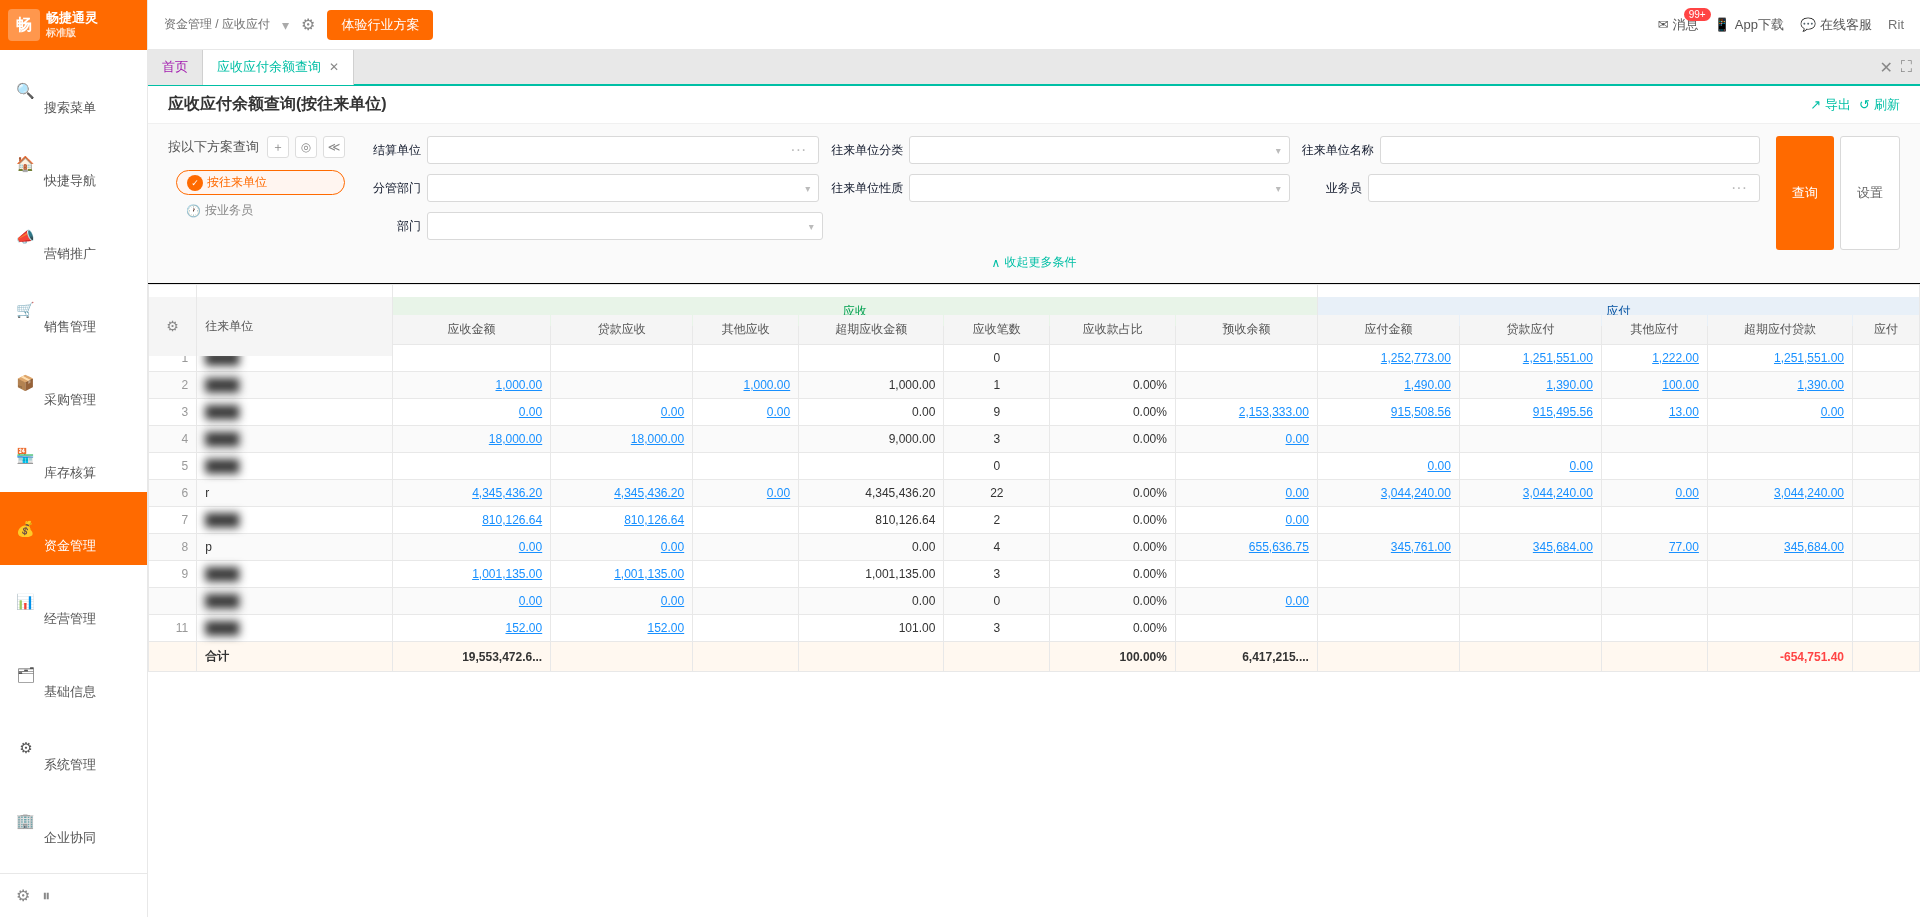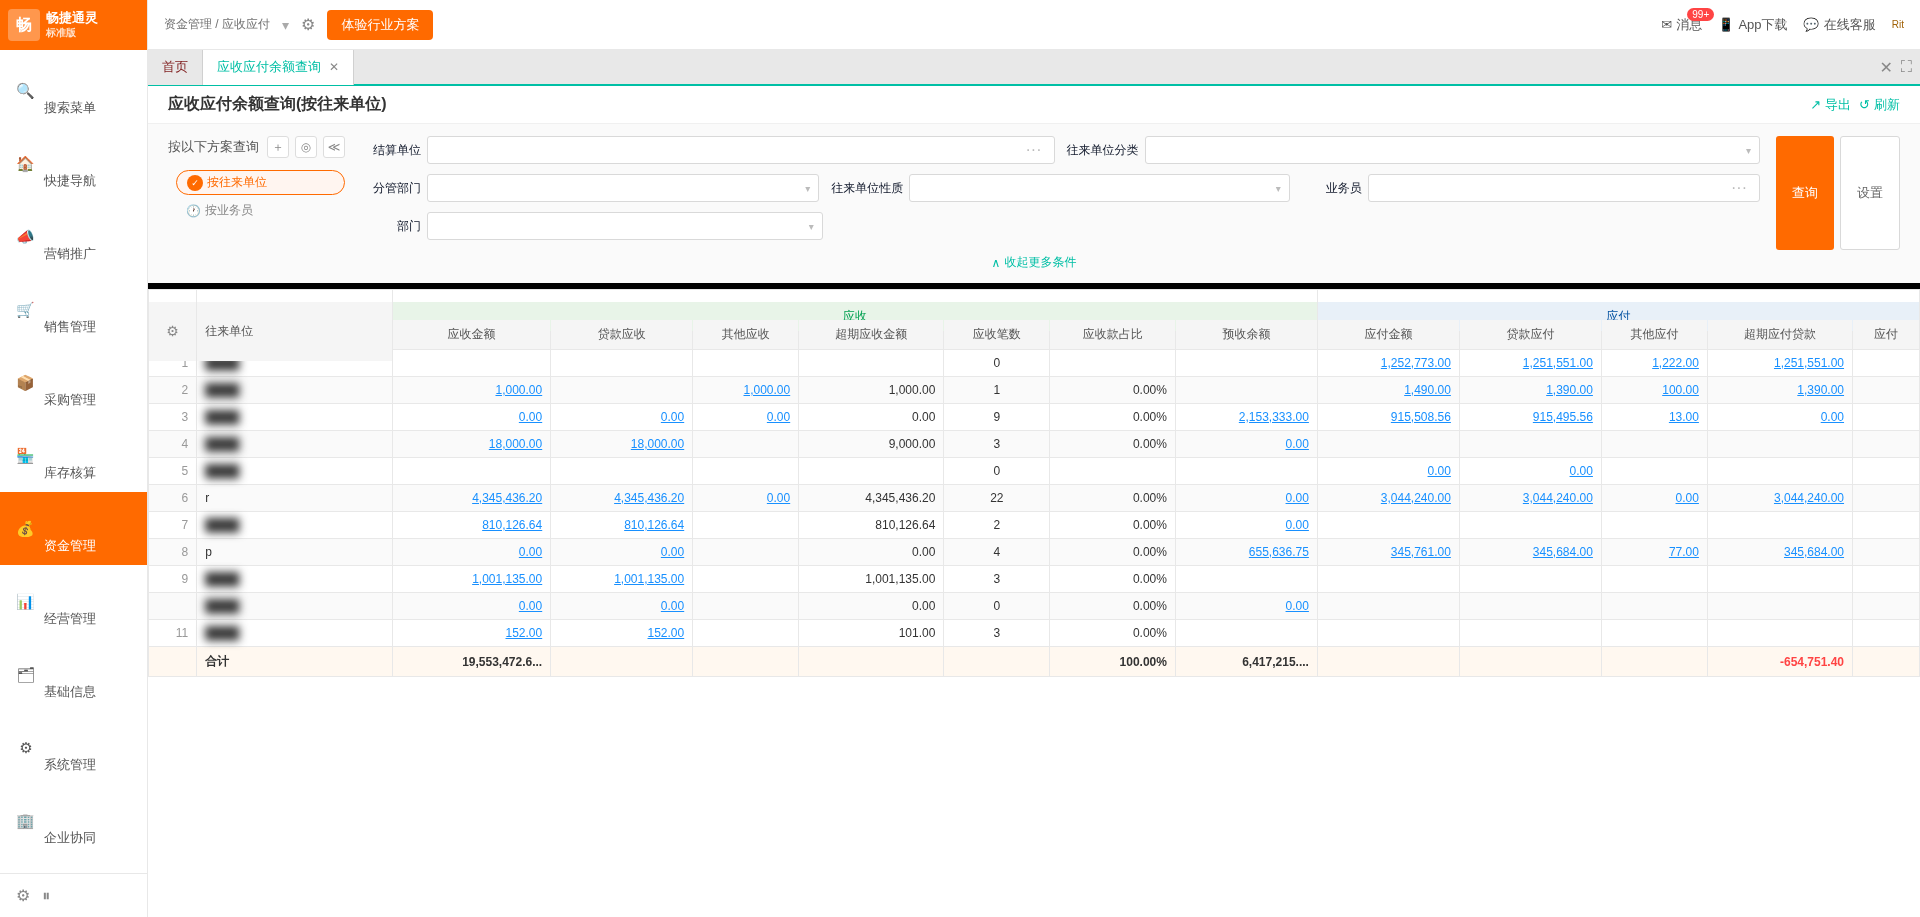--- a/index.html
+++ b/index.html
@@ -50,40 +50,40 @@
     .header-spacer { flex: 1; }
     .header-right { display: flex; align-items: center; gap: 16px; }
     .header-msg { position: relative; cursor: pointer; color: #555; font-size: 13px; display: flex; align-items: center; gap: 4px; }
     .header-badge {
       position: absolute; top: -8px; right: -12px;
       background: #ff4444; color: white; border-radius: 10px;
       font-size: 10px; padding: 1px 5px; min-width: 18px; text-align: center;
     }
     .header-app { cursor: pointer; color: #555; font-size: 13px; display: flex; align-items: center; gap: 4px; }
     .header-service { cursor: pointer; color: #555; font-size: 13px; display: flex; align-items: center; gap: 4px; }
-    .header-user { color: #a16207; font-size: 10px; cursor: pointer; }
+    .header-user { color: #737373; font-size: 13px; cursor: pointer; }
 
     
     .main-content {
       position: fixed; left: 148px; right: 0; top: 50px; bottom: 0;
       display: flex; flex-direction: column; background: #f0f2f5;
     }
 
     
     .tab-bar {
       background: #e8e8e8; display: flex; align-items: center;
       padding: 0; height: 36px; border-bottom: 2px solid #00bfa5;
       flex-shrink: 0;
     }
     .tab-item {
       height: 36px; display: flex; align-items: center; padding: 0 14px;
       cursor: pointer; font-size: 13px; color: #555; background: #e8e8e8;
       border-right: 1px solid #d0d0d0; gap: 8px; position: relative;
     }
-    .tab-item.home-tab { color: #7f1d1d; }
+    .tab-item.home-tab { color: #a21caf; }
     .tab-item.active-tab { background: #fff; color: #00bfa5; font-weight: 500; }
     .tab-close { font-size: 12px; color: #888; cursor: pointer; }
     .tab-right-controls { margin-left: auto; display: flex; align-items: center; gap: 8px; padding-right: 8px; }
     .tab-ctrl-btn { font-size: 16px; color: #888; cursor: pointer; }
 
     
     .page-area { flex: 1; overflow: hidden; background: #fff; display: flex; flex-direction: column; }
 
     
     .page-header {
@@ -93,21 +93,21 @@
     }
     .page-title { font-size: 16px; font-weight: 600; color: #333; }
     .page-header-actions { display: flex; gap: 8px; align-items: center; }
     .action-btn {
       display: flex; align-items: center; gap: 4px; color: #00bfa5;
       font-size: 13px; cursor: pointer; background: none; border: none; font-family: inherit;
     }
 
     
     .filter-area {
-      background: #fafafa; border-bottom: 6px solid #000000; padding: 12px 20px;
+      background: #fafafa; border-bottom: 1px solid #000000; padding: 12px 20px;
       flex-shrink: 0;
     }
     .filter-scheme-bar {
       display: flex; align-items: center; gap: 8px; margin-bottom: 12px;
     }
     .filter-scheme-label { color: #555; font-size: 13px; }
     .filter-scheme-icons { display: flex; gap: 6px; }
     .scheme-icon {
       width: 22px; height: 22px; border-radius: 3px; border: 1px solid #ddd;
       display: flex; align-items: center; justify-content: center;
@@ -348,20 +348,24 @@
                 <span class="filter-select-text"></span>
                 <span class="filter-dots">···</span>
               </div>
             </div>
             <div class="filter-field">
               <span class="filter-label">往来单位分类</span>
               <div class="filter-select-wrap">
                 <span class="filter-select-text"></span>
                 <span class="filter-select-arrow">▾</span>
               </div>
+            </div>
+            <div class="filter-field">
+              <span class="filter-label">往来单位名称</span>
+              <input class="filter-input" type="text" style="">
             </div>
           </div>
 
           <div class="filter-row">
             <div class="filter-field">
               <span class="filter-label">分管部门</span>
               <div class="filter-select-wrap">
                 <span class="filter-select-text"></span>
                 <span class="filter-select-arrow">▾</span>
               </div>

